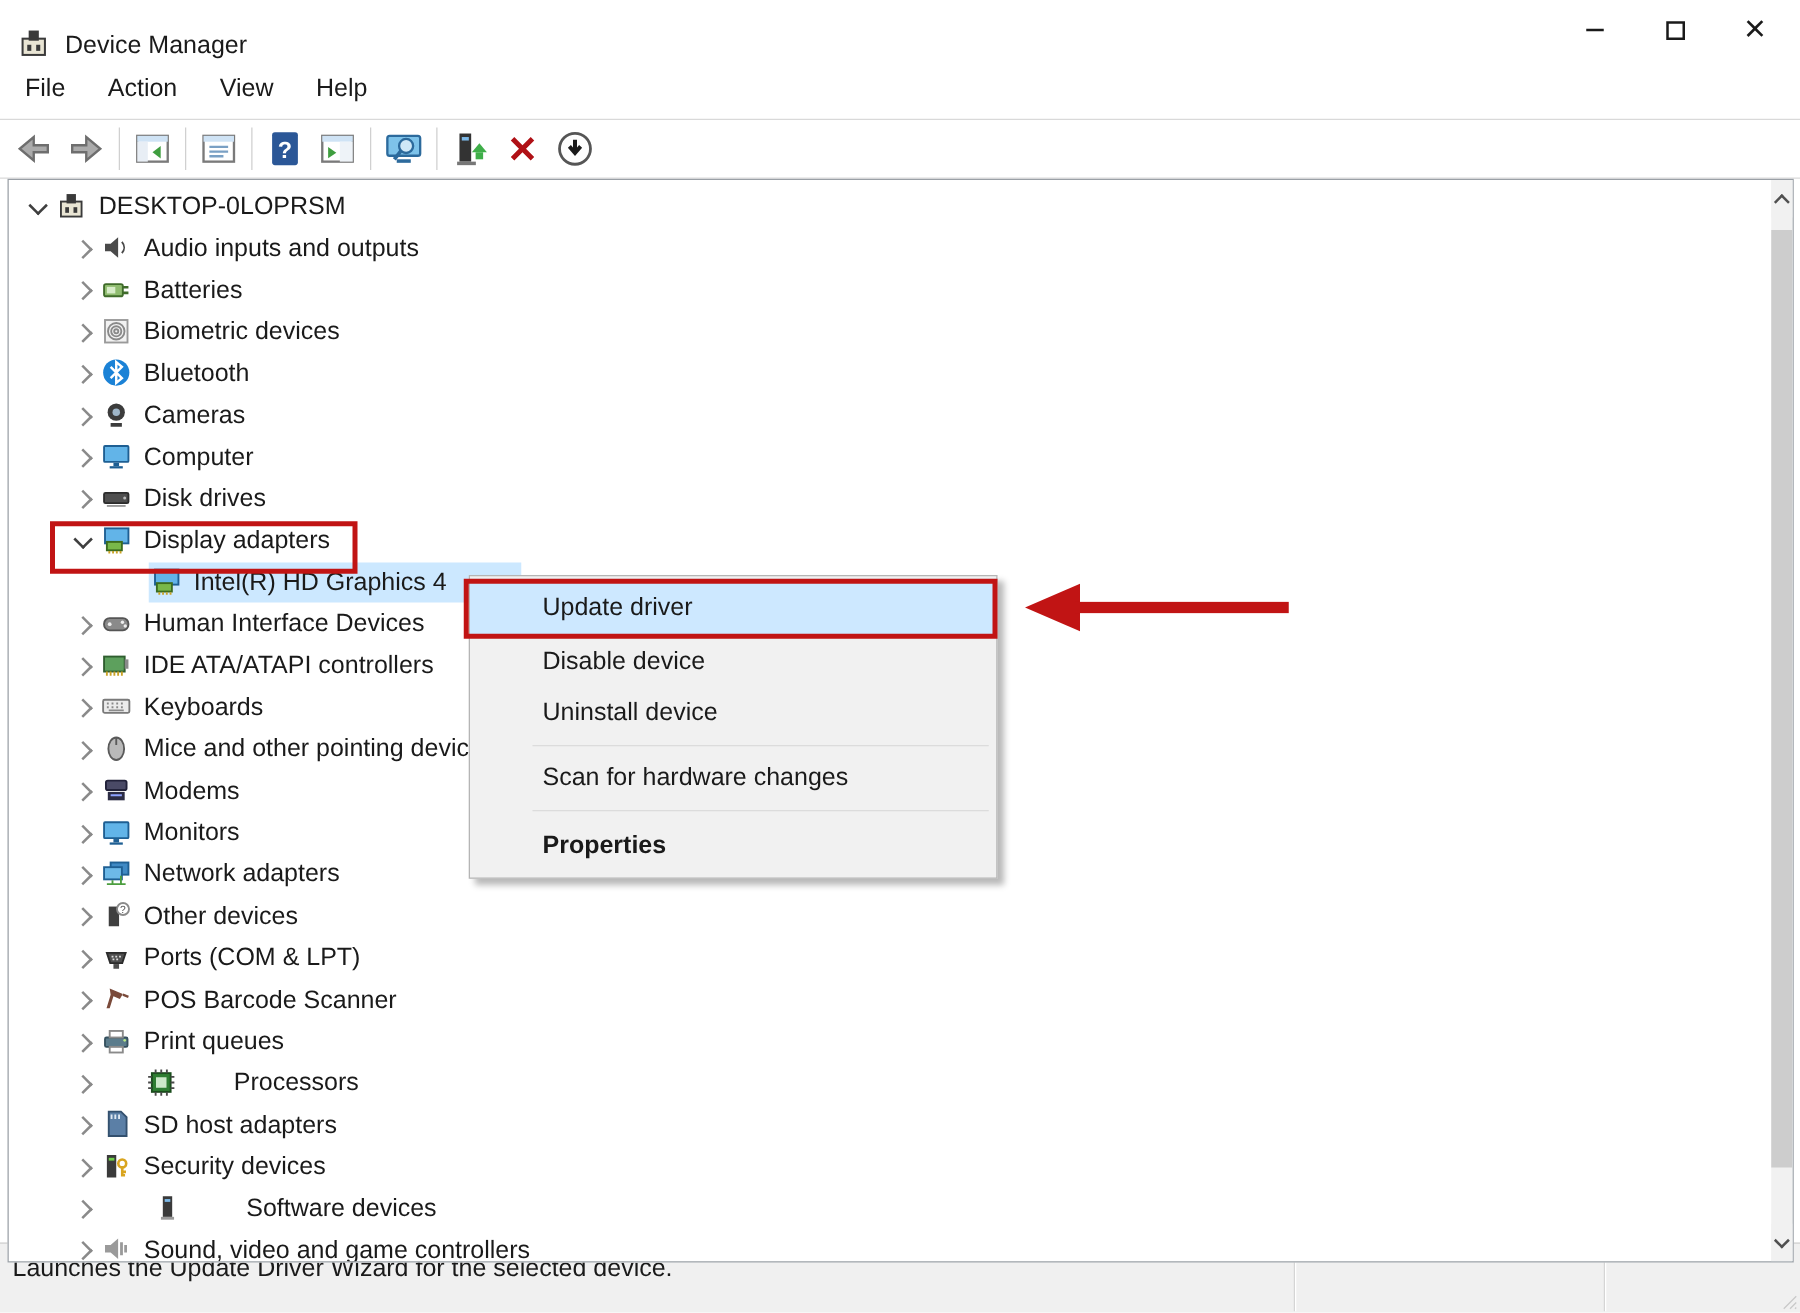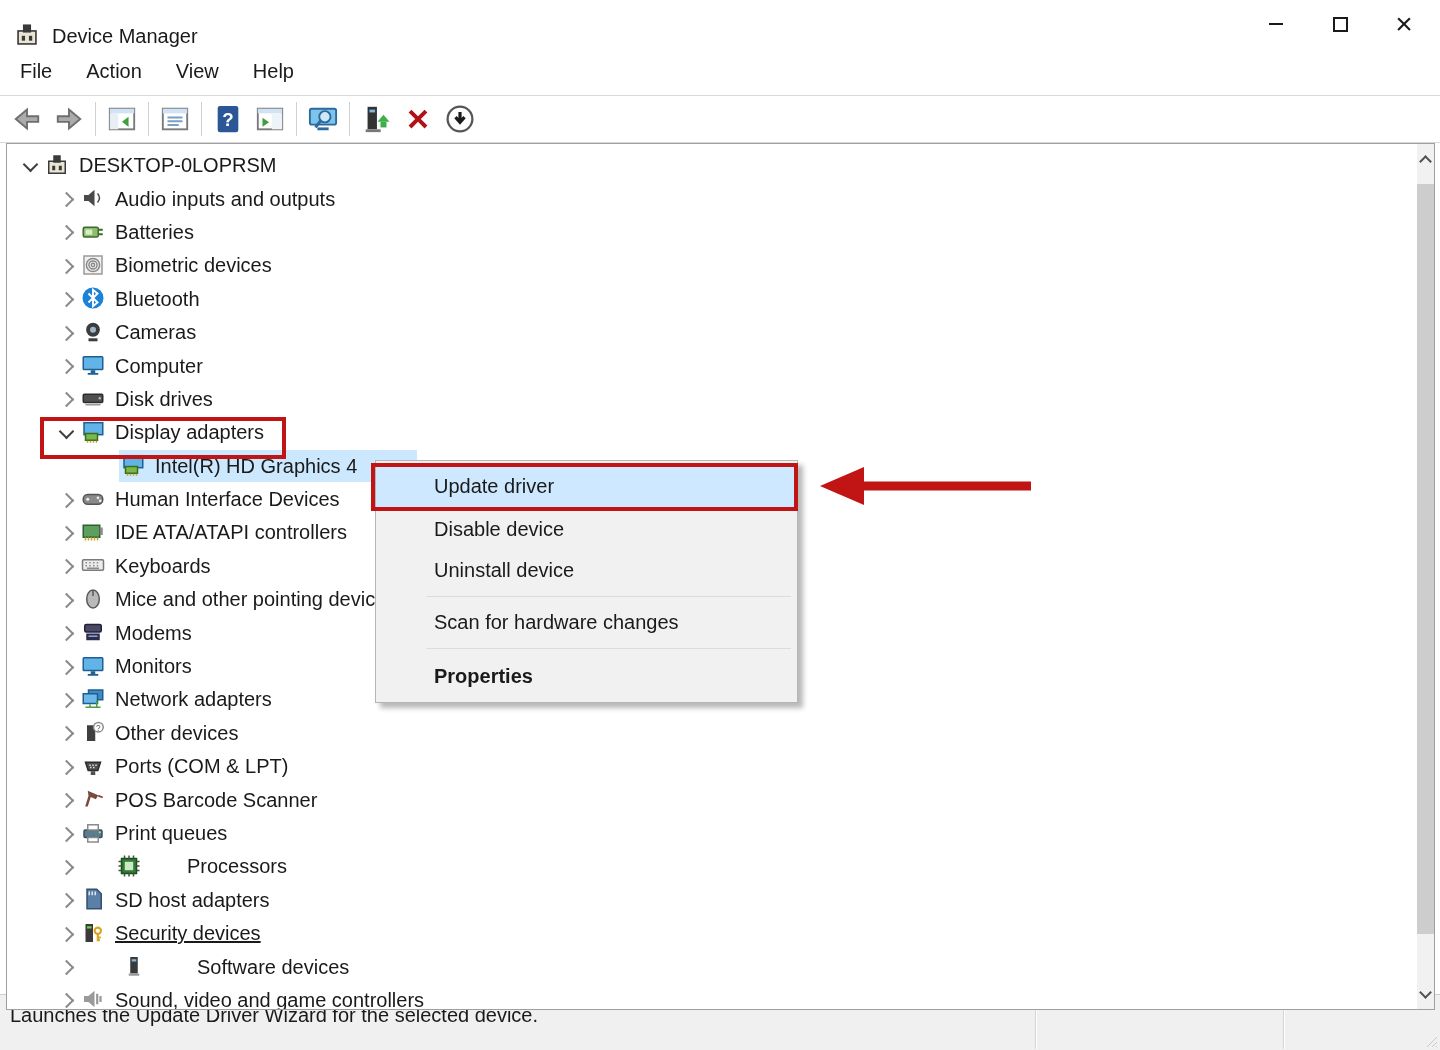--- a/index.html
+++ b/index.html
@@ -443,21 +443,21 @@
       <div class="tree-row" style="padding-left: 48px;">
         <span class="chev collapsed"></span>
         <span class="tree-icon">
           <svg width="24" height="24" viewBox="0 0 16 16">
             <path d="M4 1.5h6.5l3 3V14.5H4z" fill="#5b7fa6" stroke="#33506e"></path>
             <path d="M5.5 3v2.5M7.5 3v2.5M9.5 3v2.5" stroke="#dfe8f2"></path>
           </svg>
         </span>
         <span>SD host adapters</span>
       </div>
-      <div class="tree-row" style="padding-left: 48px; text-decoration: underline;">
+      <div class="tree-row" style="padding-left: 48px;">
         <span class="chev collapsed"></span>
         <span class="tree-icon">
           <svg width="24" height="24" viewBox="0 0 16 16">
             <rect x="3" y="2" width="5" height="12" fill="#3a3a3a"></rect>
             <rect x="4" y="3.5" width="3" height="1.5" fill="#6fcf4a"></rect>
             <circle cx="11.2" cy="6.5" r="2.1" fill="none" stroke="#d9a520" stroke-width="1.4"></circle>
             <path d="M11.2 8.6V13.5M11.2 11h2M11.2 12.8h1.5" stroke="#d9a520" stroke-width="1.4"></path>
           </svg>
         </span>
         <span>Security devices</span>

